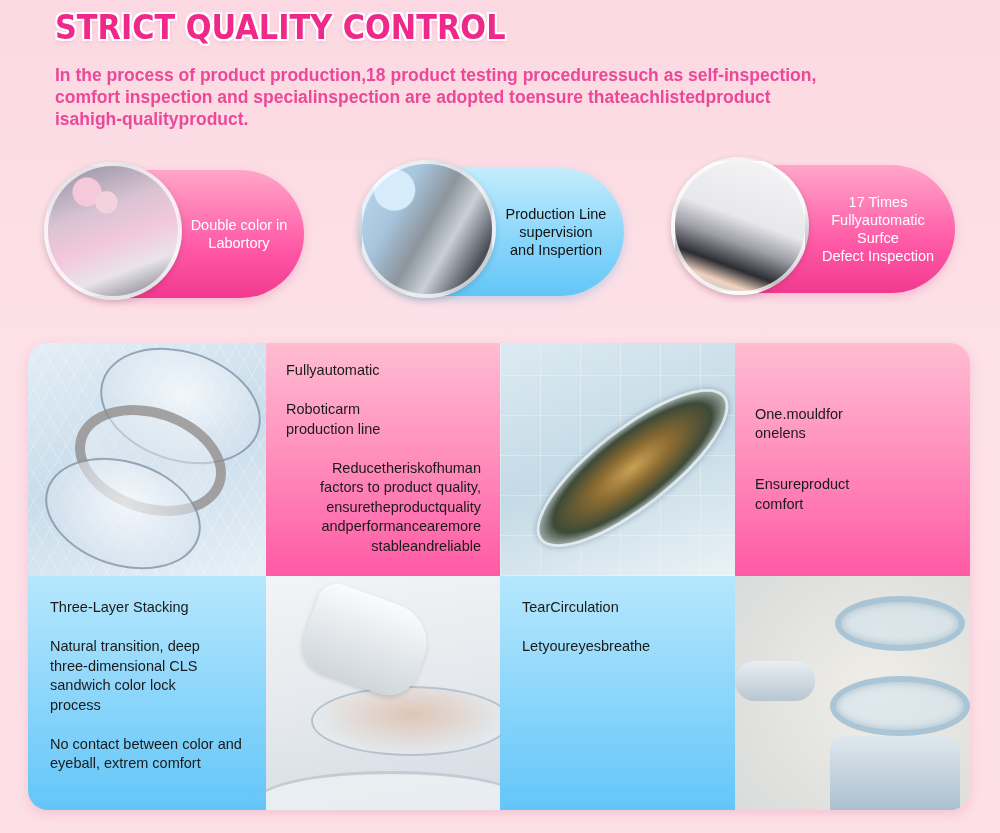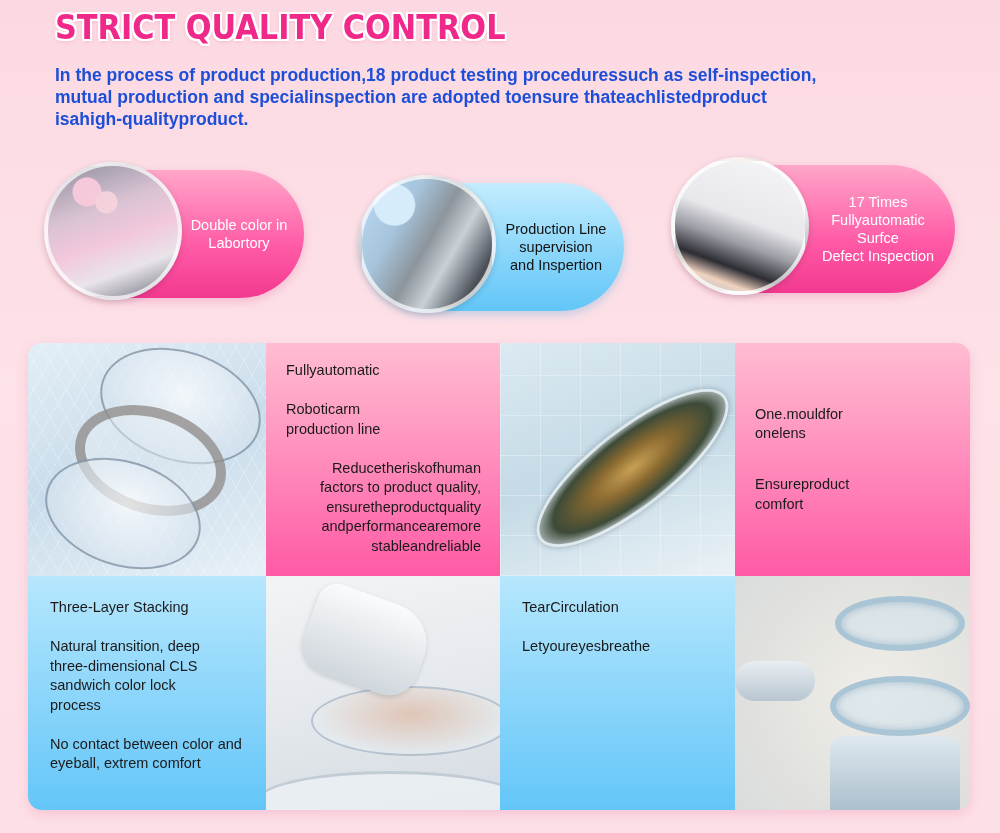--- a/index.html
+++ b/index.html
@@ -16,30 +16,30 @@
       color: #f0288a;
       transform: scaleX(0.92); transform-origin: left;
       text-shadow:
         -2px -2px 0 #fff, 2px -2px 0 #fff, -2px 2px 0 #fff, 2px 2px 0 #fff,
         0 -2px 0 #fff, 0 2px 0 #fff, -2px 0 0 #fff, 2px 0 0 #fff,
         0 2px 5px rgba(220,80,140,0.35);
       white-space: nowrap;
     }
     .intro {
       position: absolute; left: 55px; top: 64px; width: 800px;
-      font-size: 17.5px; line-height: 22px; color: #1d4ed8; font-weight: bold;
+      font-size: 17.5px; line-height: 22px; color: #ec4899; font-weight: bold;
     }
     .intro span { display: block; white-space: nowrap; }
 
     .pill {
       position: absolute; height: 128px; border-radius: 64px;
       box-shadow: 0 4px 10px rgba(230,120,170,0.35);
     }
     .pill.pink { background: linear-gradient(180deg, #ffa6c9 0%, #ff5aa6 60%, #f23990 100%); }
-    .pill.blue { background: linear-gradient(180deg, #c4ecfd 0%, #8fd8fb 50%, #62c6f7 100%); box-shadow: 0 4px 10px rgba(100,170,220,0.35); margin-top: 15px; }
+    .pill.blue { background: linear-gradient(180deg, #c4ecfd 0%, #8fd8fb 50%, #62c6f7 100%); box-shadow: 0 4px 10px rgba(100,170,220,0.35); }
     .pill .photo {
       position: absolute; left: -4px; top: -8px; width: 138px; height: 138px; border-radius: 50%;
       border: 4px solid rgba(255,255,255,0.7); overflow: hidden;
       box-shadow: 0 2px 6px rgba(0,0,0,0.15);
     }
     .pill .label {
       position: absolute; left: 140px; right: 14px; top: 0; bottom: 0;
       display: flex; flex-direction: column; justify-content: center; align-items: center;
       text-align: center; font-size: 14.5px; line-height: 18px;
     }
@@ -51,21 +51,21 @@
       radial-gradient(circle at 30% 20%, #f5c9da 0 10%, transparent 11%),
       linear-gradient(160deg, #8f8f9e 0%, #d9c3d3 35%, #f2c7dc 55%, #e9e4ea 75%, #6d6f7c 100%); }
     .photo-line { background:
       radial-gradient(circle at 25% 20%, #d6ecfb 0 14%, transparent 15%),
       linear-gradient(120deg, #bcdaf2 0%, #a6c4dc 30%, #8d959c 50%, #c9d0d6 65%, #4a4f57 85%, #9aa3ab 100%); }
     .photo-mag { background:
       linear-gradient(200deg, #f6f6f8 0%, #e8e8ec 45%, #9d9ea6 60%, #2c2c33 75%, #f0d2bf 85%, #9bc1dd 100%); }
 
     .grid {
       position: absolute; left: 28px; top: 343px; width: 942px; height: 467px;
-      border-radius: 14px; overflow: hidden;
+      border-radius: 20px; overflow: hidden;
       box-shadow: 0 4px 12px rgba(230,130,170,0.3);
       display: grid; grid-template-columns: 238px 234px 235px 235px; grid-template-rows: 233px 234px;
     }
     .cell { position: relative; overflow: hidden; }
     .cell.text-pink { background: linear-gradient(180deg, #ffbdd2 0%, #ff8dbc 50%, #ff5aa5 100%); }
     .cell.text-blue { background: linear-gradient(180deg, #b6e7fd 0%, #8dd6fb 50%, #63c6f8 100%); }
     .cell .txt { position: absolute; left: 20px; right: 10px; top: 18px; font-size: 14.5px; line-height: 19.5px; color: #1a1a1a; }
     .cell .txt p { margin-bottom: 19.5px; }
     .cell .txt p:last-child { margin-bottom: 0; }
     .cell.center .txt { top: 0; bottom: 0; display: flex; flex-direction: column; justify-content: center; }
@@ -103,21 +103,21 @@
       background: linear-gradient(180deg, #dfe8ee, #a7bccb); }
     .mould-arm { position: absolute; left: 0px; top: 85px; width: 80px; height: 40px; border-radius: 20px;
       background: linear-gradient(180deg, #e9eef2, #b8c6d1); }
   </style>
 </head>
 <body>
 
 <div class="title">STRICT QUALITY CONTROL</div>
 <div class="intro">
   <span>In the process of product production,18 product testing proceduressuch as self-inspection,</span>
-  <span>mutual production and specialinspection are adopted toensure thateachlistedproduct</span>
+  <span>comfort inspection and specialinspection are adopted toensure thateachlistedproduct</span>
   <span>isahigh-qualityproduct.</span>
 </div>
 
 <div class="pill pink" style="left:48px; top:170px; width:256px;">
   <div class="photo photo-lab"></div>
   <div class="label">
     <span>Double color in</span>
     <span>Labortory</span>
   </div>
 </div>

